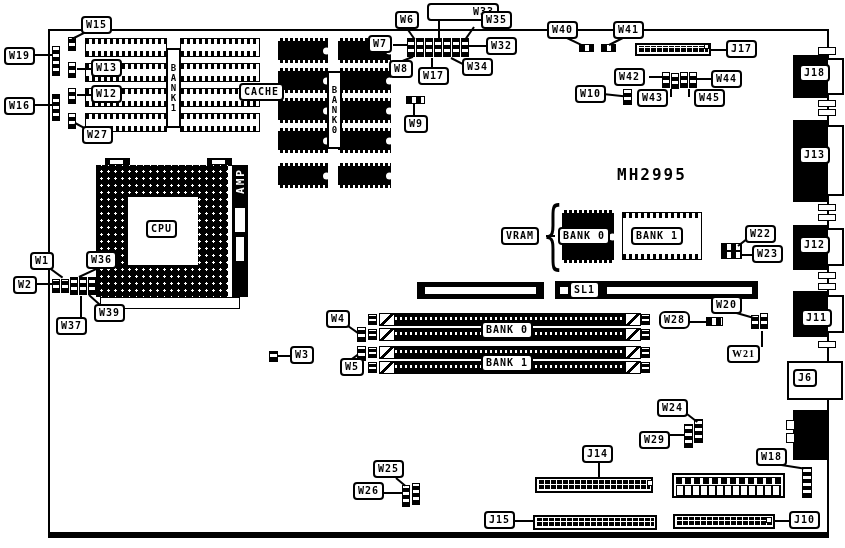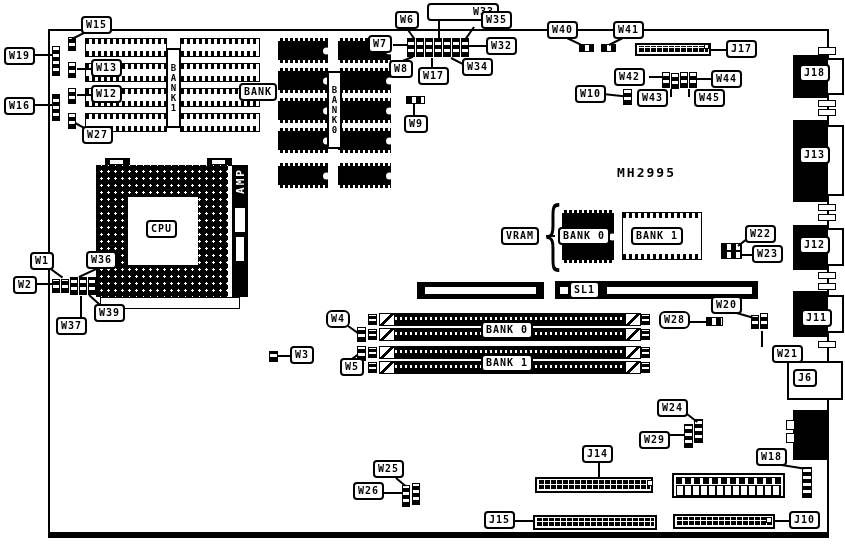--- a/index.html
+++ b/index.html
@@ -8,21 +8,21 @@
   .abs{position:absolute;box-sizing:border-box;}
   .board{position:absolute;left:48px;top:29px;width:781px;height:509px;
          border:2px solid #000;border-bottom:6px solid #000;box-sizing:border-box;}
   
   .lbl{position:absolute;background:#fff;border:2px solid #000;border-radius:4px;
        font-weight:bold;font-size:10px;letter-spacing:1px;line-height:1;
        padding:2px 3px;white-space:nowrap;z-index:6;}
   .vlbl{position:absolute;background:#fff;border:2px solid #000;z-index:4;
         font-weight:bold;font-size:9px;writing-mode:vertical-rl;text-orientation:upright;
         display:flex;align-items:center;justify-content:center;box-sizing:border-box;}
-  .mh{position:absolute;font-weight:bold;font-size:13px;letter-spacing:2px;z-index:2;}
+  .mh{position:absolute;font-weight:bold;font-size:16px;letter-spacing:2px;z-index:2;}
   
   .cchip{position:absolute;height:19px;background-color:#fff;border:1px solid #000;box-sizing:border-box;
     background-image:repeating-linear-gradient(90deg,#000 0 3px,#fff 3px 6px),
                      repeating-linear-gradient(90deg,#000 0 3px,#fff 3px 6px);
     background-size:100% 5px;background-repeat:no-repeat;background-position:0 0,0 100%;}
   .dchip{position:absolute;height:25px;background-color:#000;box-sizing:border-box;
     background-image:repeating-linear-gradient(90deg,#fff 0 2px,#000 2px 5px),
                      repeating-linear-gradient(90deg,#fff 0 2px,#000 2px 5px);
     background-size:100% 3px;background-repeat:no-repeat;background-position:0 0,0 100%;}
   .dchip::after{content:'';position:absolute;right:-2px;top:50%;width:7px;height:7px;
@@ -80,21 +80,21 @@
 
   <div class="cchip" style="left:85px;top:38px;width:82px;"></div>
   <div class="cchip" style="left:180px;top:38px;width:80px;"></div>
   <div class="cchip" style="left:85px;top:63px;width:82px;"></div>
   <div class="cchip" style="left:180px;top:63px;width:80px;"></div>
   <div class="cchip" style="left:85px;top:88px;width:82px;"></div>
   <div class="cchip" style="left:180px;top:88px;width:80px;"></div>
   <div class="cchip" style="left:85px;top:113px;width:82px;"></div>
   <div class="cchip" style="left:180px;top:113px;width:80px;"></div>
   <div class="vlbl" style="left:166px;top:48px;width:15px;height:80px;">BANK1</div>
-  <div class="lbl" style="left:239px;top:83px;">BANK</div>
+  <div class="lbl" style="left:239px;top:83px;">CACHE</div>
 
   <div class="dchip" style="left:278px;top:38px;width:50px;"></div>
   <div class="dchip" style="left:338px;top:38px;width:53px;"></div>
   <div class="dchip" style="left:278px;top:68px;width:50px;"></div>
   <div class="dchip" style="left:338px;top:68px;width:53px;"></div>
   <div class="dchip" style="left:278px;top:98px;width:50px;"></div>
   <div class="dchip" style="left:338px;top:98px;width:53px;"></div>
   <div class="dchip" style="left:278px;top:128px;width:50px;"></div>
   <div class="dchip" style="left:338px;top:128px;width:53px;"></div>
   <div class="dchip" style="left:278px;top:163px;width:50px;"></div>
@@ -292,21 +292,21 @@
   <div class="lbl" style="left:81px;top:16px;">W15</div>
   <div class="lbl" style="left:91px;top:59px;">W13</div>
   <div class="lbl" style="left:91px;top:85px;">W12</div>
   <div class="lbl" style="left:82px;top:126px;">W27</div>
   <div class="lbl" style="left:30px;top:252px;">W1</div>
   <div class="lbl" style="left:13px;top:276px;">W2</div>
   <div class="lbl" style="left:86px;top:251px;">W36</div>
   <div class="lbl" style="left:56px;top:317px;">W37</div>
   <div class="lbl" style="left:94px;top:304px;">W39</div>
   <div class="lbl" style="left:290px;top:346px;">W3</div>
-  <div class="lbl" style="left:326px;top:310px;border-radius:6px;">W4</div>
+  <div class="lbl" style="left:326px;top:310px;">W4</div>
   <div class="lbl" style="left:340px;top:358px;">W5</div>
   <div class="lbl" style="left:395px;top:11px;">W6</div>
   <div class="lbl" style="left:427px;top:3px;padding-left:44px;">W33</div>
   <div class="lbl" style="left:465px;top:11px;margin-left:16px;">W35</div>
   <div class="lbl" style="left:368px;top:35px;">W7</div>
   <div class="lbl" style="left:486px;top:37px;">W32</div>
   <div class="lbl" style="left:389px;top:60px;">W8</div>
   <div class="lbl" style="left:418px;top:67px;">W17</div>
   <div class="lbl" style="left:462px;top:58px;">W34</div>
   <div class="lbl" style="left:404px;top:115px;">W9</div>
@@ -315,21 +315,21 @@
   <div class="lbl" style="left:726px;top:40px;">J17</div>
   <div class="lbl" style="left:614px;top:68px;">W42</div>
   <div class="lbl" style="left:711px;top:70px;">W44</div>
   <div class="lbl" style="left:637px;top:89px;">W43</div>
   <div class="lbl" style="left:694px;top:89px;">W45</div>
   <div class="lbl" style="left:575px;top:85px;">W10</div>
   <div class="lbl" style="left:745px;top:225px;">W22</div>
   <div class="lbl" style="left:752px;top:245px;">W23</div>
   <div class="lbl" style="left:659px;top:311px;border-radius:6px;">W28</div>
   <div class="lbl" style="left:711px;top:296px;">W20</div>
-  <div class="lbl" style="left:772px;top:345px;">W21</div>
+  <div class="lbl" style="left:727px;top:345px;font-family:Liberation Serif, serif;">W21</div>
   <div class="lbl" style="left:657px;top:399px;">W24</div>
   <div class="lbl" style="left:639px;top:431px;">W29</div>
   <div class="lbl" style="left:373px;top:460px;">W25</div>
   <div class="lbl" style="left:353px;top:482px;">W26</div>
   <div class="lbl" style="left:756px;top:448px;">W18</div>
   <div class="lbl" style="left:582px;top:445px;">J14</div>
   <div class="lbl" style="left:484px;top:511px;">J15</div>
   <div class="lbl" style="left:789px;top:511px;">J10</div>
   <div class="lbl" style="left:799px;top:64px;">J18</div>
   <div class="lbl" style="left:799px;top:146px;">J13</div>

